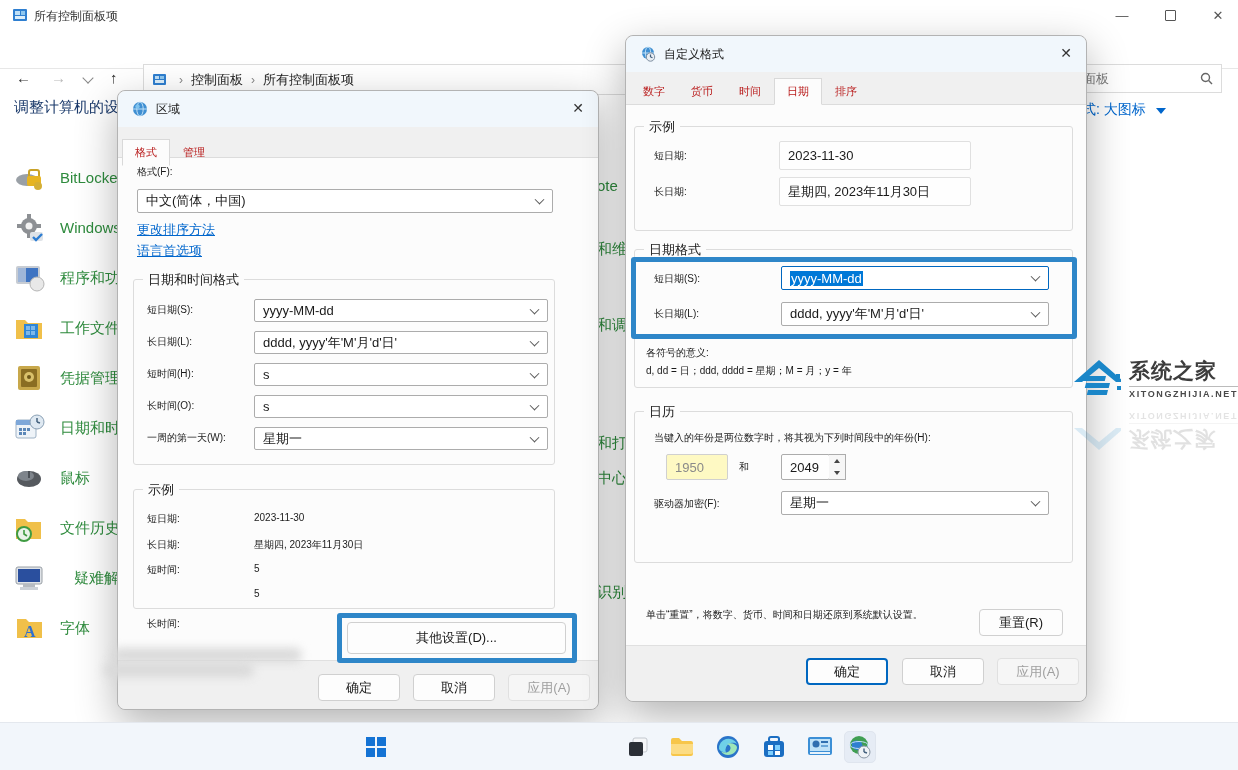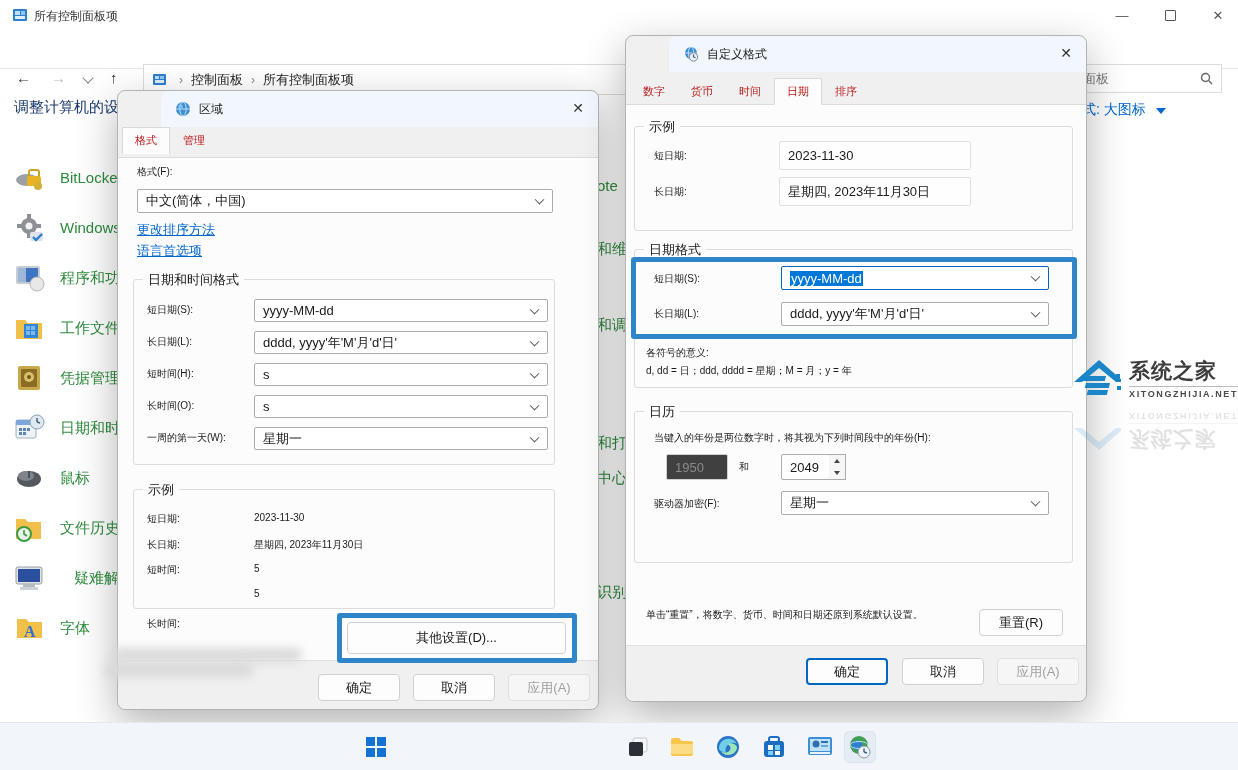--- a/index.html
+++ b/index.html
@@ -23,38 +23,38 @@
   .cpl-label{font-size:15px;color:#2e8b3d;white-space:nowrap;}
   .frag{left:597px;font-size:15px;color:#2e8b3d;white-space:nowrap;width:30px;overflow:hidden;}
   
   .wm{left:1072px;top:352px;width:166px;z-index:50;}
   .wm-row{display:flex;align-items:center;gap:8px;}
   .wm-title{font-size:21px;font-weight:bold;color:#3d3d3d;letter-spacing:1px;}
   .wm-sub{font-size:9px;font-weight:bold;color:#4a4a4a;letter-spacing:1.6px;border-top:1px solid #bbb;padding-top:2px;margin-top:1px;}
   .wm-reflect{transform:scaleY(-1);opacity:.15;margin-top:2px;}
   
   .dlg{background:#f0f0f0;border:1px solid #b3b3b3;border-radius:8px;box-shadow:0 14px 42px rgba(0,0,0,.30);}
-  .dlg-title{position:absolute;left:0;top:0;right:0;height:36px;background:#f1f7fc;border-radius:8px 8px 0 0;display:flex;align-items:center;padding:0 14px;gap:8px;box-sizing:border-box;margin-left:43px;}
+  .dlg-title{position:absolute;left:0;top:0;right:0;height:36px;background:#f1f7fc;border-radius:8px 8px 0 0;display:flex;align-items:center;padding:0 14px;gap:8px;box-sizing:border-box;}
   .dlg-title-text{font-size:12px;color:#222;}
   .dlg-close{position:absolute;right:14px;top:9px;font-size:14px;color:#333;cursor:default;}
   .tabstrip{position:absolute;left:4px;display:flex;}
   .tab{font-size:11px;color:#b91c1c;padding:5px 12px;border:1px solid transparent;position:relative;}
   .tab.active{background:#fcfcfc;border:1px solid #d9d9d9;border-bottom-color:#fcfcfc;z-index:3;}
   .tabpage{position:absolute;left:0;right:0;background:#fcfcfc;border-top:1px solid #dcdcdc;}
   .dlg-footer{position:absolute;left:0;right:0;bottom:0;background:#f0f0f0;border-top:1px solid #e0e0e0;border-radius:0 0 8px 8px;}
   .groupbox{position:absolute;border:1px solid #dcdcdc;border-radius:3px;}
   .grouplabel{position:absolute;top:-9px;left:9px;background:#fcfcfc;padding:0 5px;font-size:13px;color:#1a1a1a;white-space:nowrap;}
   .lbl{position:absolute;font-size:10px;color:#1a1a1a;white-space:nowrap;}
   .combo{position:absolute;background:#ffffff;border:1px solid #acacac;border-radius:2px;font-size:13px;display:flex;align-items:center;padding:0 24px 0 8px;box-sizing:border-box;}
   .combo.focus{border:1px solid #0067c0;}
   .combo .val{white-space:nowrap;overflow:hidden;}
   .sel{background:#0078d7;color:#fff;padding:0 1px;}
   .chev{position:absolute;right:9px;top:50%;width:6px;height:6px;border-right:1.4px solid #5a5a5a;border-bottom:1.4px solid #5a5a5a;transform:translateY(-70%) rotate(45deg);}
   .tbox{position:absolute;background:#fefefe;border:1px solid #e0e0e0;border-radius:2px;font-size:13px;display:flex;align-items:center;padding:0 8px;box-sizing:border-box;}
-  .tbox.dis{color:#8a8a8a;background:#404040;border-color:#dedede;}
+  .tbox.dis{color:#8a8a8a;background:#fef9c3;border-color:#dedede;}
   .btn{position:absolute;background:#fdfdfd;border:1px solid #d0d0d0;border-radius:4px;font-size:13px;color:#1a1a1a;display:flex;align-items:center;justify-content:center;box-sizing:border-box;}
   .btn.default{border:2px solid #0067c0;}
   .btn.disabled{color:#9f9f9f;background:#f6f6f6;border-color:#e0e0e0;}
   .hl{position:absolute;border:5px solid #2e86c8;border-radius:3px;box-sizing:border-box;z-index:6;}
   .link{position:absolute;font-size:13px;color:#0066cc;text-decoration:underline;white-space:nowrap;}
   .spin{position:absolute;width:17px;border:1px solid #acacac;border-left:none;background:#f6f6f6;box-sizing:border-box;display:flex;flex-direction:column;}
   .spin div{flex:1;display:flex;align-items:center;justify-content:center;}
   .tri-up{width:0;height:0;border-left:3.5px solid transparent;border-right:3.5px solid transparent;border-bottom:4.5px solid #444;}
   .tri-dn{width:0;height:0;border-left:3.5px solid transparent;border-right:3.5px solid transparent;border-top:4.5px solid #444;}
   .smudge{position:absolute;background:#d9d9d9;border-radius:12px;filter:blur(5px);z-index:25;}
@@ -259,21 +259,21 @@
     <div class="dlg-title">
       <svg width="16" height="16">
         <circle cx="8" cy="8" r="7" fill="#3f8fd2"></circle>
           <ellipse cx="8" cy="8" rx="3.2" ry="7" fill="none" stroke="#bfe0f7" stroke-width="1"></ellipse>
           <line x1="1" y1="8" x2="15" y2="8" stroke="#bfe0f7" stroke-width="1"></line>
           <circle cx="5.5" cy="5.5" r="2.2" fill="#7fc3ee"></circle>
       </svg>
       <span class="dlg-title-text">区域</span>
       <span class="dlg-close">✕</span>
     </div>
-    <div class="tabstrip" style="top:36px;z-index:4;">
+    <div class="tabstrip" style="top:48px;z-index:4;">
       <div class="tab active">格式</div>
       <div class="tab">管理</div>
     </div>
     <div class="tabpage" style="top:66px;bottom:48px;"></div>
 
     <span class="lbl" style="left:19px;top:74px;">格式(F):</span>
     <div class="combo" style="left:19px;top:98px;width:416px;height:24px;">
       <span class="val">中文(简体，中国)</span>
         <span class="chev"></span>
     </div>

